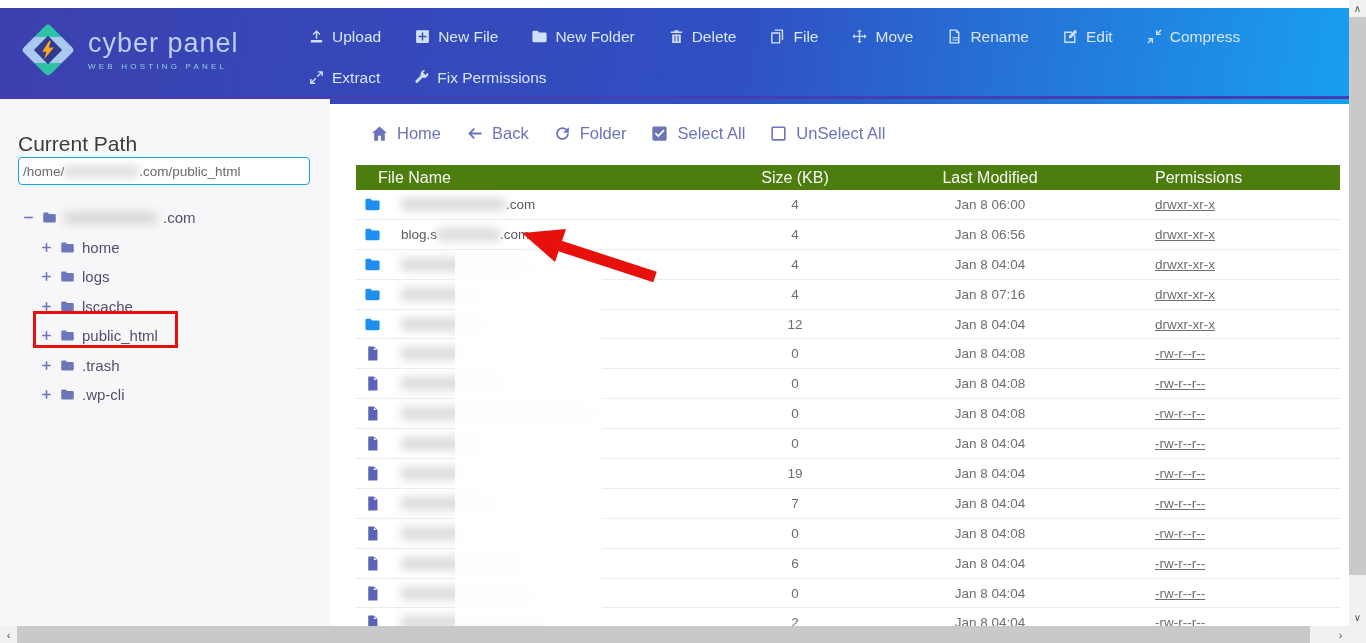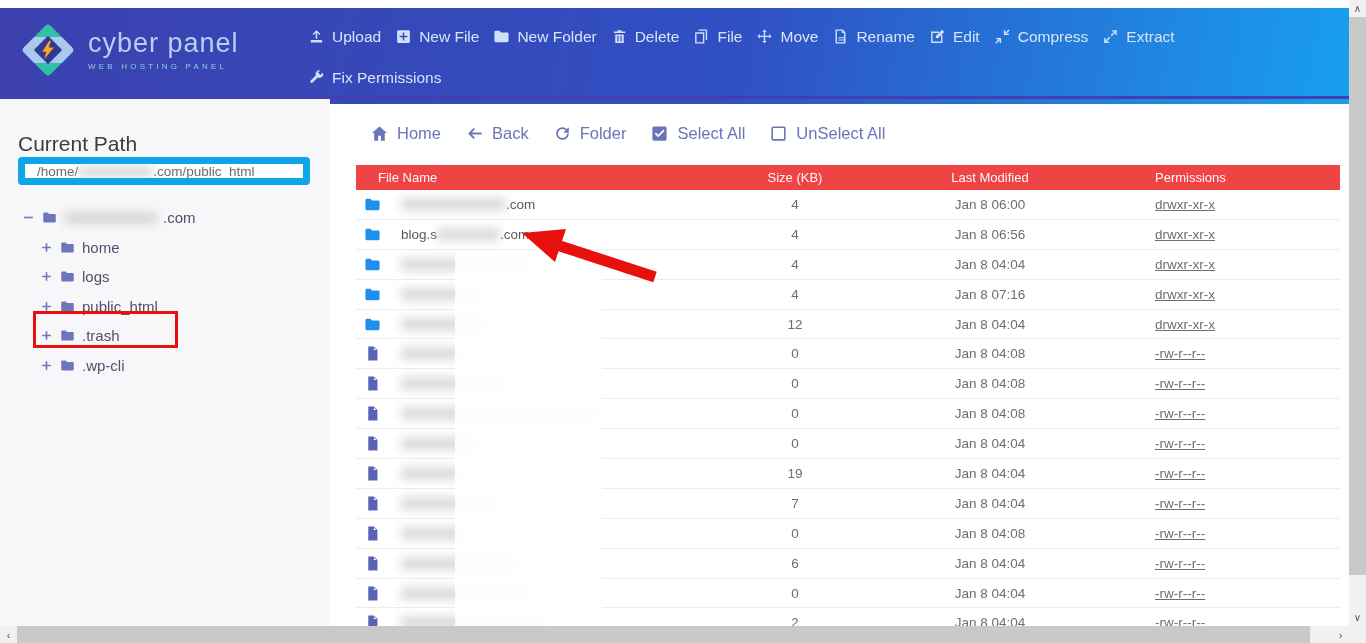--- a/index.html
+++ b/index.html
@@ -17,48 +17,48 @@
   .logo-diamond { position:absolute; left:7px; top:7px; width:38px; height:38px; transform:rotate(45deg);
     background:linear-gradient(135deg,#2fc0a6 0 26%, #a9c9ee 26% 74%, #2fc0a6 74% 100%);
     border-radius:4px; }
   .logo-inner { position:absolute; left:16px; top:16px; width:20px; height:20px; transform:rotate(45deg);
     background:#323a8f; }
   .logo-bolt { position:absolute; left:16px; top:13px; width:20px; height:26px; }
   .logo-text-title { font-size:27px; color:#b9cef2; letter-spacing:1px; line-height:1; font-weight:400; }
   .logo-text-sub { font-size:8px; color:#8fd0d8; letter-spacing:3.2px; margin-top:5px; }
 
   .header-toolbar { position:absolute; left:308px; top:8px; width:1010px;
-    display:flex; flex-wrap:wrap; column-gap:14px; align-items:center; }
+    display:flex; flex-wrap:wrap; column-gap:33px; align-items:center; }
   .tb-item { display:flex; align-items:center; gap:7px; height:41px; color:#d7e5f9;
     font-size:15.5px; cursor:pointer; white-space:nowrap; }
   .tb-item .ic { width:17px; height:17px; fill:#cfe0f8; }
 
   
   .sidebar { position:absolute; left:0; top:99px; width:330px; height:527px; background:#f7f7f9; }
   .cp-label { position:absolute; left:18px; top:33px; font-size:21px; color:#3c3c3c; }
   .cp-input { position:absolute; left:18px; top:58px; width:292px; height:28px; background:#fff;
-    border:7px solid #0ea5e9; border-radius:4px; display:flex; align-items:center;
-    padding:0 12px; font-size:13.5px; color:#6a6a6a; white-space:nowrap; overflow:hidden; }
+    border:1px solid #0ea5e9; border-radius:4px; display:flex; align-items:center;
+    padding:0 4px; font-size:13.5px; color:#6a6a6a; white-space:nowrap; overflow:hidden; }
   .tree { position:absolute; left:22px; top:104px; }
   .tree-item { display:flex; align-items:center; gap:6px; height:29.5px; font-size:15px;
     color:#50506e; cursor:pointer; white-space:nowrap; }
   .tree-item.child { margin-left:18px; }
   .tree-item .ic-expand { width:13px; height:13px; fill:#6c76ba; }
   .tree-item .ic-folder { width:17px; height:15px; fill:#6c76ba; }
 
   
   .fm-actions { position:absolute; left:370px; top:124px; display:flex; gap:24px; align-items:center; }
   .fm-action { display:flex; align-items:center; gap:8px; font-size:16.5px; color:#6b74b9;
     cursor:pointer; white-space:nowrap; }
   .fm-action .ic { width:19px; height:19px; fill:#6b74b9; }
 
   
   .fm-table { position:absolute; left:356px; top:165px; width:984px; }
-  .t-head { display:grid; grid-template-columns:1fr 150px 240px 230px; background:#ef4444;
-    height:25px; align-items:center; color:rgba(255,255,255,.96); font-size:13px; }
+  .t-head { display:grid; grid-template-columns:1fr 150px 240px 230px; background:#4d7c0f;
+    height:25px; align-items:center; color:rgba(255,255,255,.96); font-size:16px; }
   .t-head .c-name { padding-left:22px; }
   .t-head .c-size, .t-head .c-mod { text-align:center; }
   .t-head .c-perm { padding-left:45px; }
   .t-body { height:436px; overflow:hidden; }
   .t-row { display:grid; grid-template-columns:1fr 150px 240px 230px; height:29.9px;
     align-items:center; border-bottom:1px solid #ececec; font-size:13.5px; color:#6e6e6e;
     cursor:pointer; background:#fff; }
   .t-row .c-name { display:flex; align-items:center; padding-left:8px; color:#595959; }
   .t-row .c-name .ic { width:17px; height:17px; margin-right:20px; flex:none; }
   .t-row .ic-folder-f { fill:#1f8fef; }
@@ -322,20 +322,33 @@
           <span class="icw">
             <svg class="ic ic-expand" viewBox="0 0 24 24">
               <use href="#i-plus"></use>
             </svg>
           </span>
           <span class="icw">
             <svg class="ic ic-folder" viewBox="0 0 24 24">
               <use href="#i-folder"></use>
             </svg>
           </span>
+          <span>lscache</span>
+        </div>
+        <div class="tree-item child">
+          <span class="icw">
+            <svg class="ic ic-expand" viewBox="0 0 24 24">
+              <use href="#i-plus"></use>
+            </svg>
+          </span>
+          <span class="icw">
+            <svg class="ic ic-folder" viewBox="0 0 24 24">
+              <use href="#i-folder"></use>
+            </svg>
+          </span>
           <span>public_html</span>
         </div>
         <div class="tree-item child">
           <span class="icw">
             <svg class="ic ic-expand" viewBox="0 0 24 24">
               <use href="#i-plus"></use>
             </svg>
           </span>
           <span class="icw">
             <svg class="ic ic-folder" viewBox="0 0 24 24">

